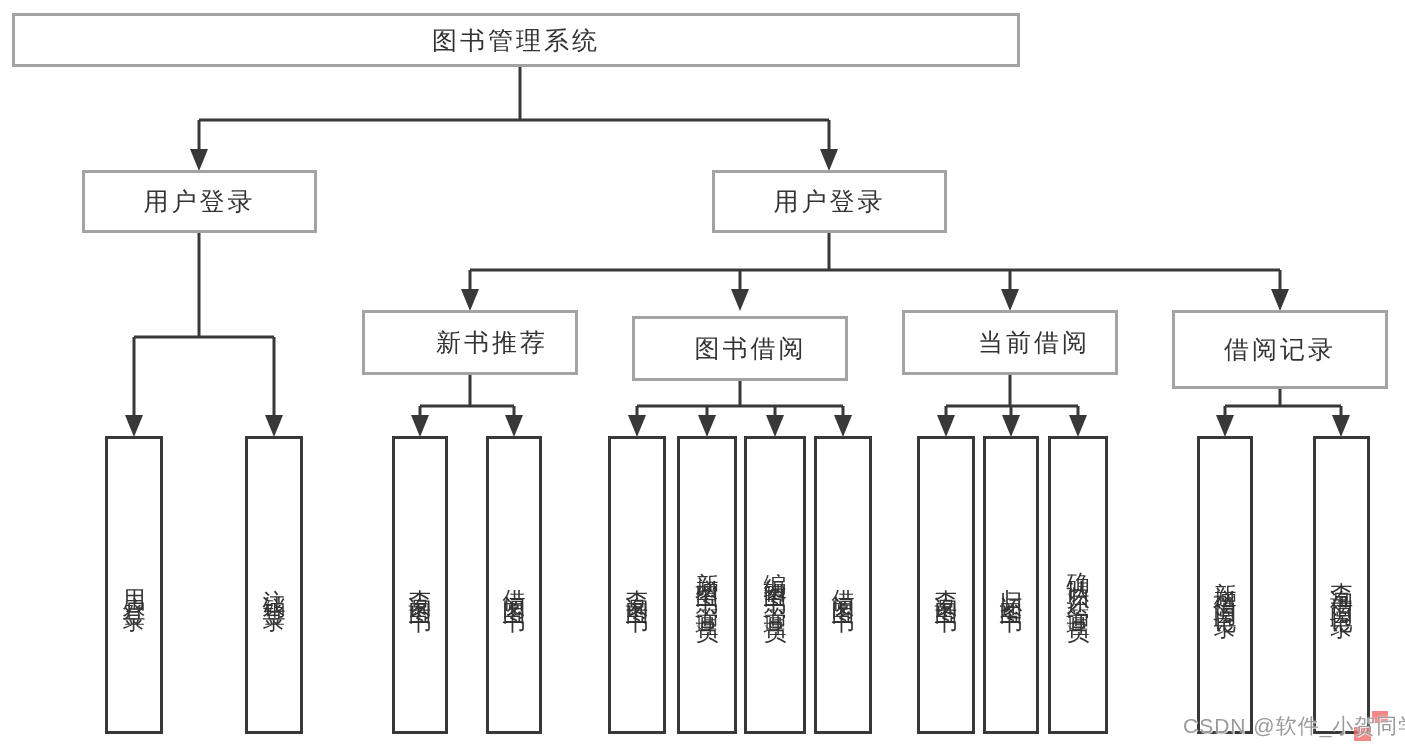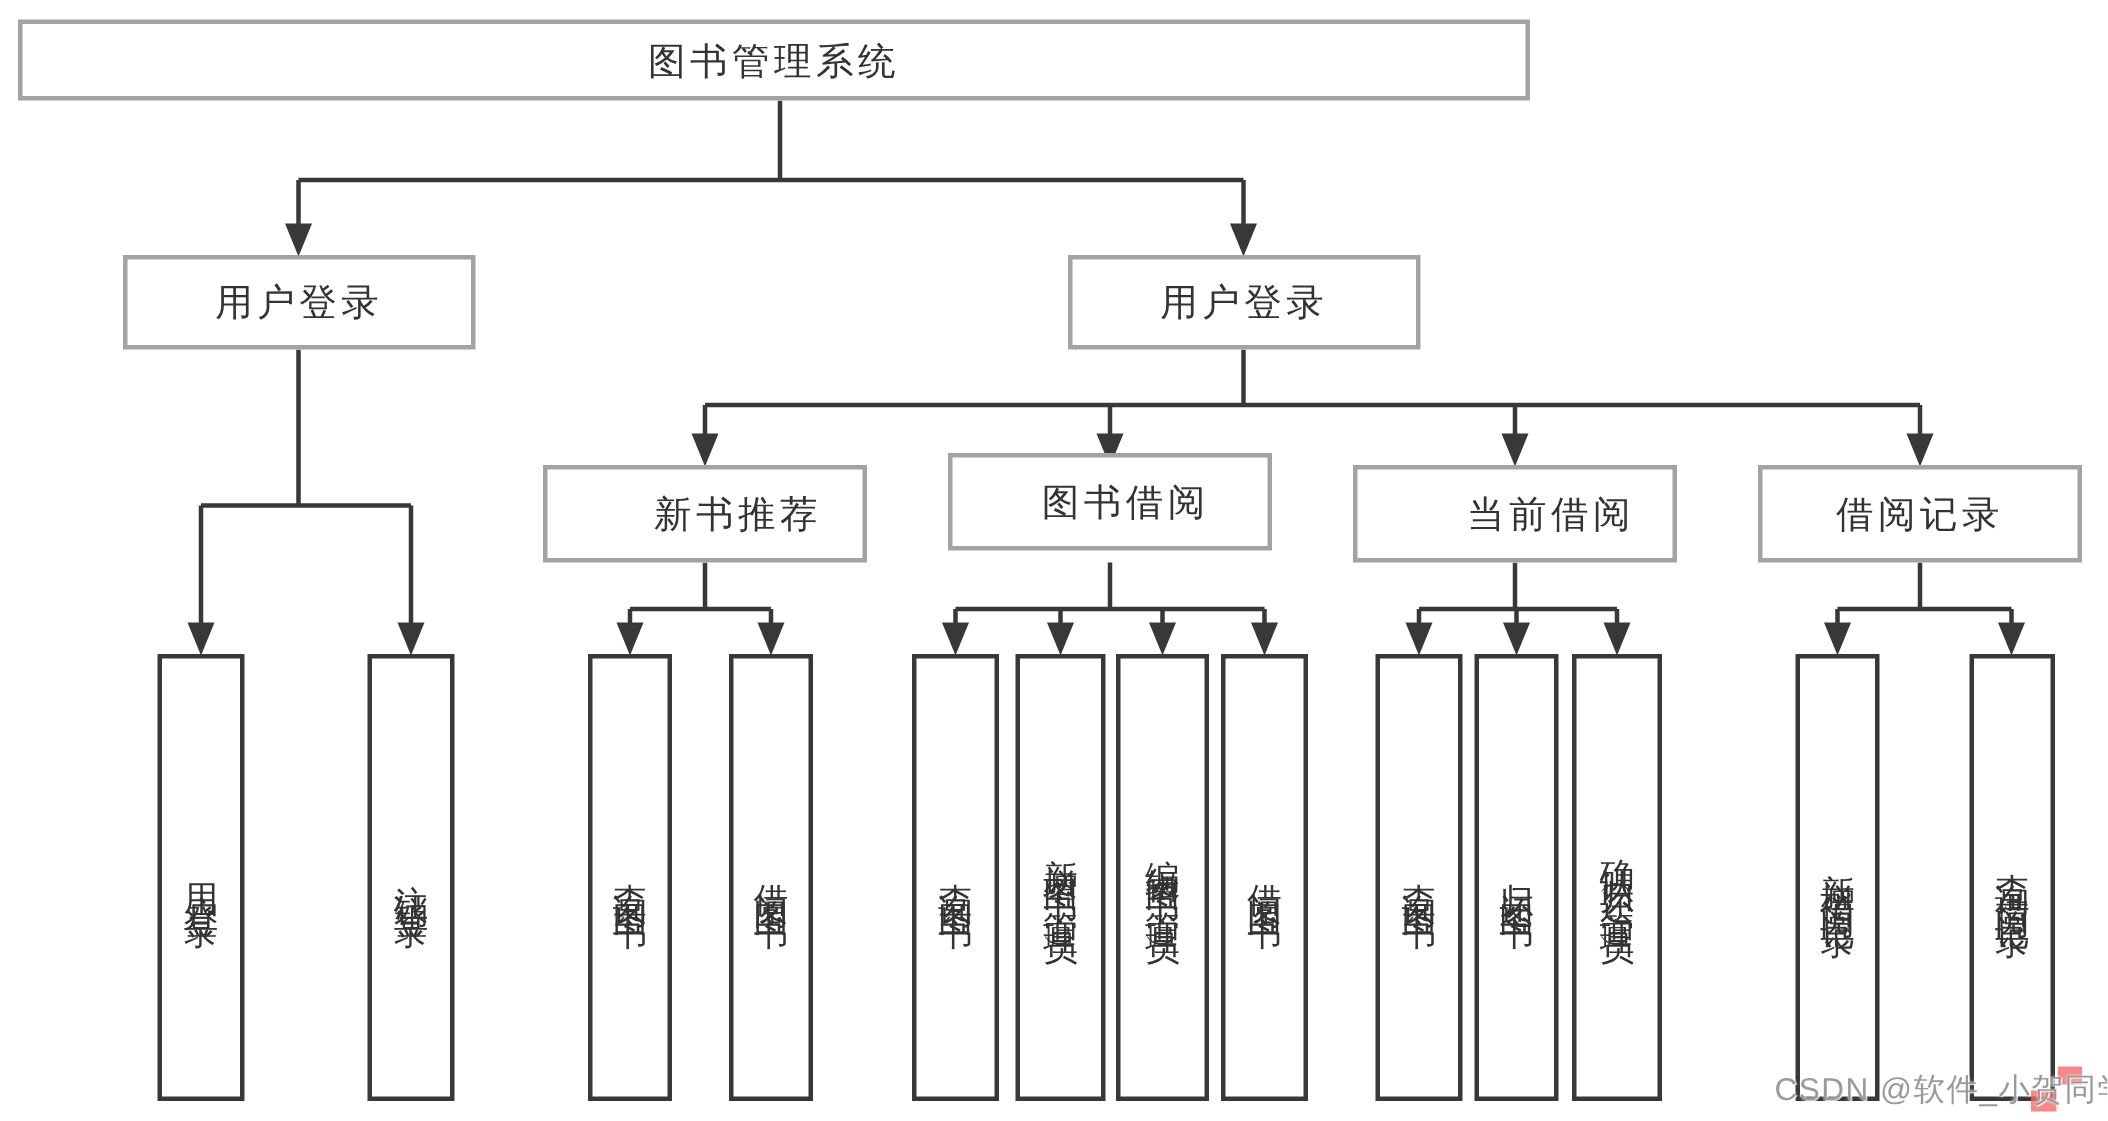--- a/index.html
+++ b/index.html
@@ -69,23 +69,23 @@
       <path d="M1332 415 L1350 415 L1341 437 Z"></path>
     </g>
   </svg>
 
   <div class="node" style="left:12px;top:13px;width:1008px;height:54px;">图书管理系统</div>
 
   <div class="node" style="left:82px;top:170px;width:235px;height:63px;">用户登录</div>
   <div class="node" style="left:712px;top:170px;width:235px;height:63px;">用户登录</div>
 
   <div class="node" style="left:362px;top:310px;width:216px;height:65px;padding-left:44px;">新书推荐</div>
-  <div class="node" style="left:632px;top:302px;width:216px;height:65px;padding-left:21px;">图书借阅</div>
+  <div class="node" style="left:632px;top:316px;width:216px;height:65px;padding-left:21px;">图书借阅</div>
   <div class="node" style="left:902px;top:310px;width:216px;height:65px;padding-left:48px;">当前借阅</div>
-  <div class="node" style="left:1172px;top:310px;width:216px;height:65px;">借阅记录</div>
+  <div class="node" style="left:1172px;top:310px;width:216px;height:79px;">借阅记录</div>
 
   <div class="leaf" style="left:105px;width:58px;">
     <span class="vtext">用户登录</span>
   </div>
   <div class="leaf" style="left:245px;width:58px;">
     <span class="vtext">注销登录</span>
   </div>
   <div class="leaf" style="left:392px;width:56px;">
     <span class="vtext">查询图书</span>
   </div>

